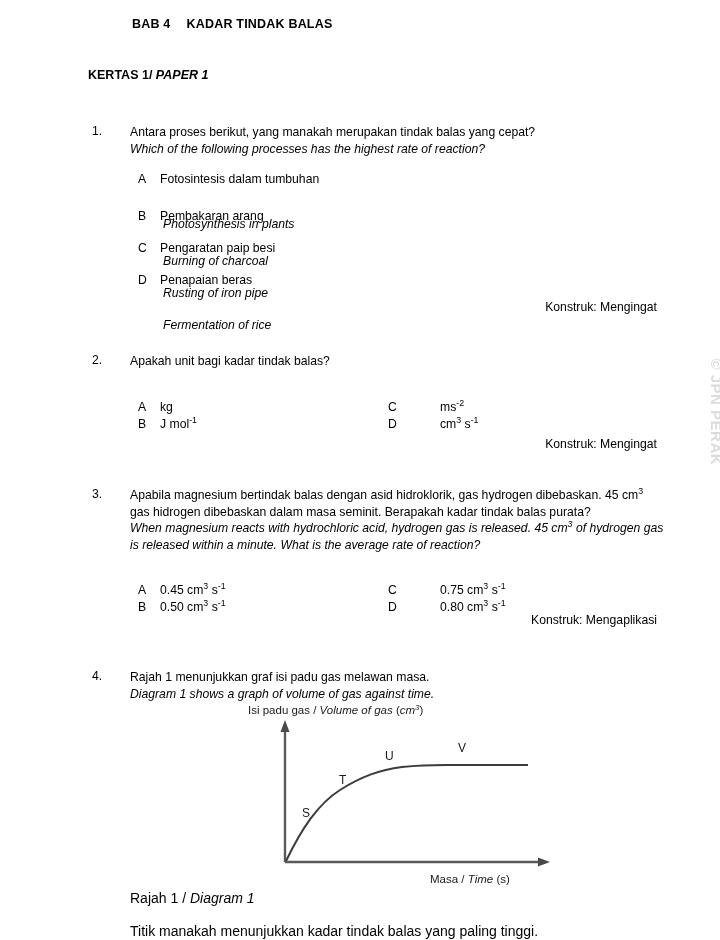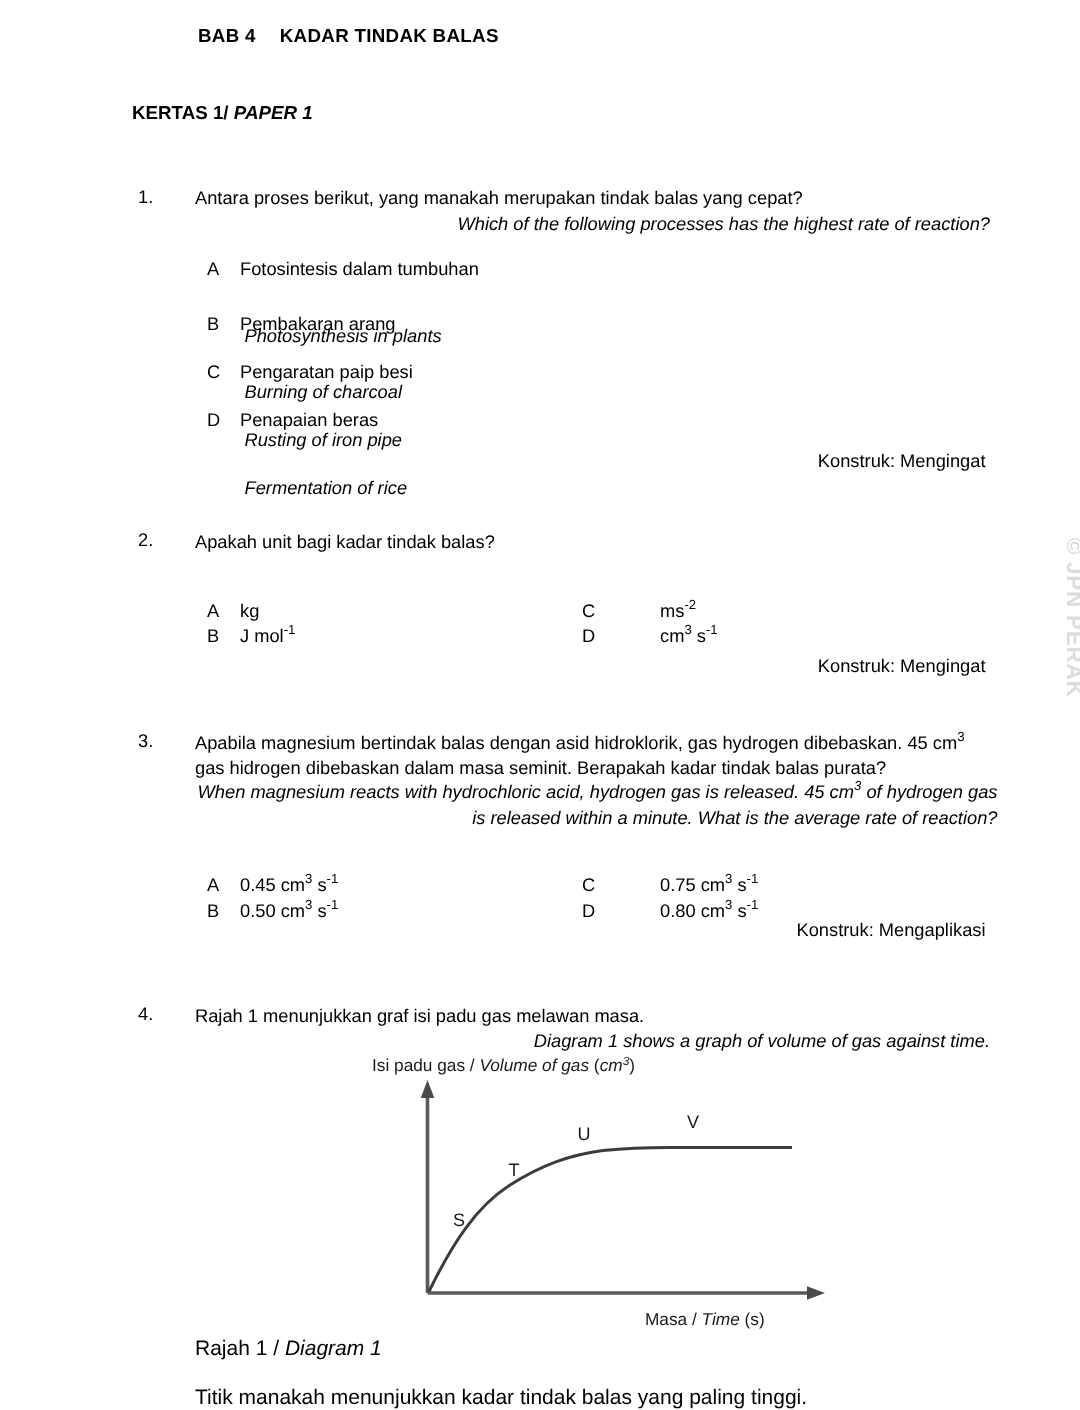--- a/index.html
+++ b/index.html
@@ -73,21 +73,21 @@
     left: 92px;
     font-size: 12.2px;
   }
   .q-body {
     position: absolute;
     left: 130px;
     width: 530px;
     font-size: 12.2px;
     line-height: 16.5px;
   }
-  .q-body .en { font-style: italic; text-align: right; }
+  .q-body .en { font-style: italic; }
 
   
   .opts {
     position: absolute;
     left: 0;
     width: 720px;
     font-size: 12.2px;
     line-height: 16.5px;
   }
   .opt-line { position: relative; height: 16.5px; }

